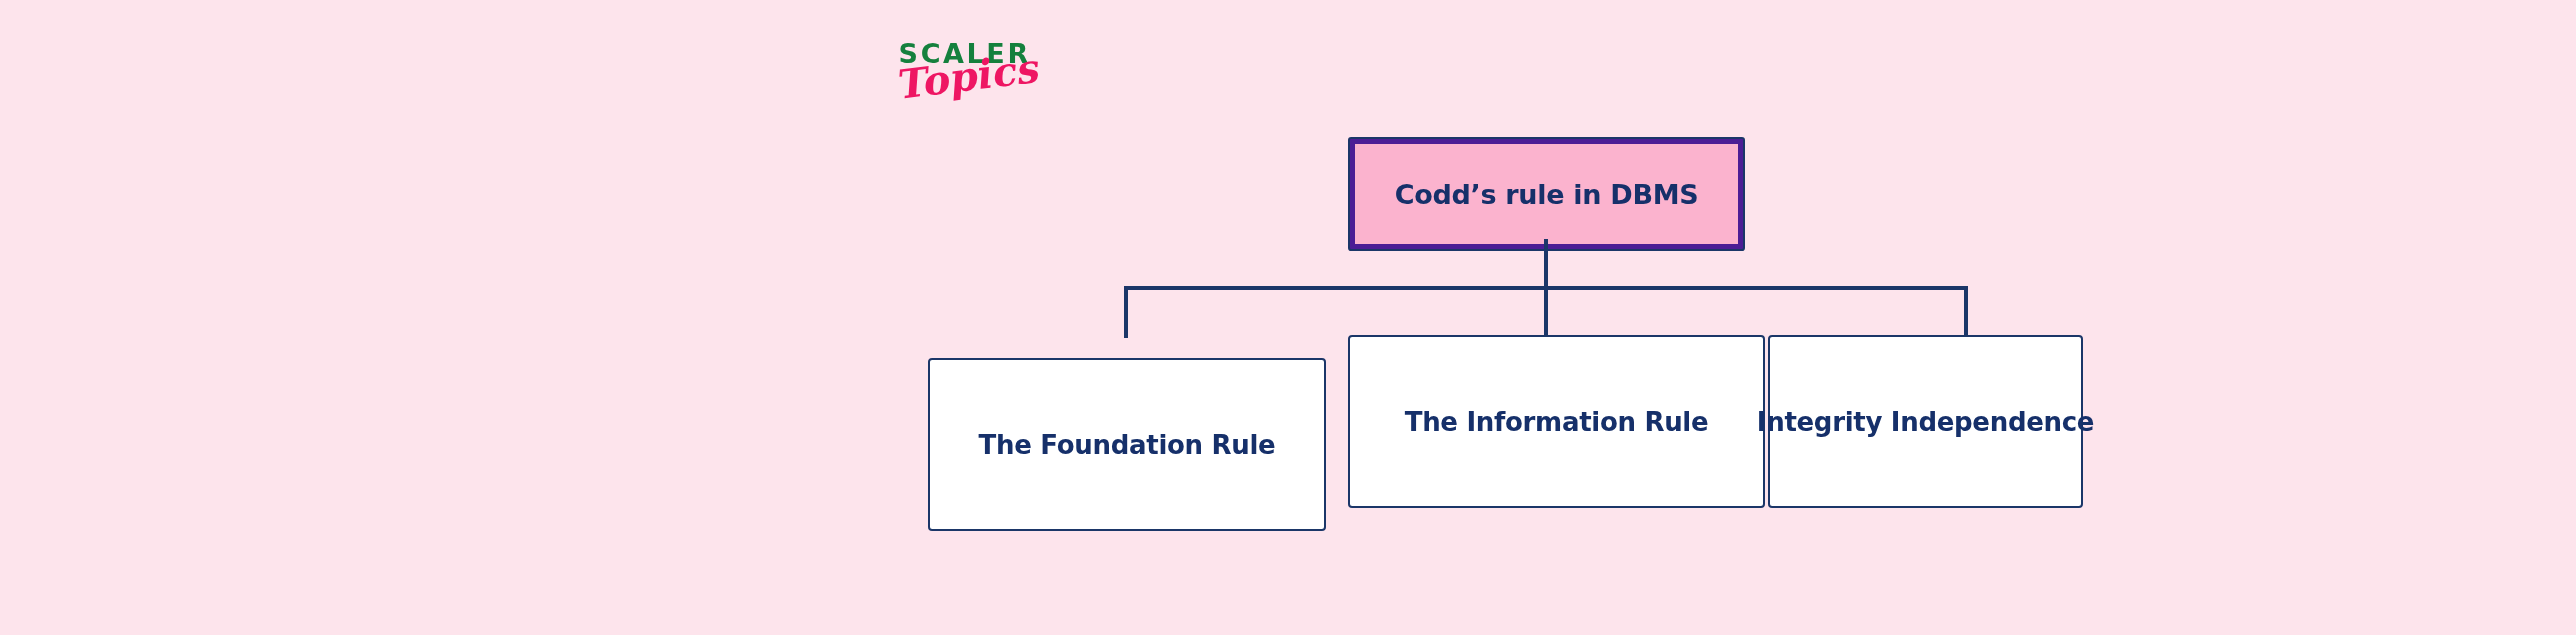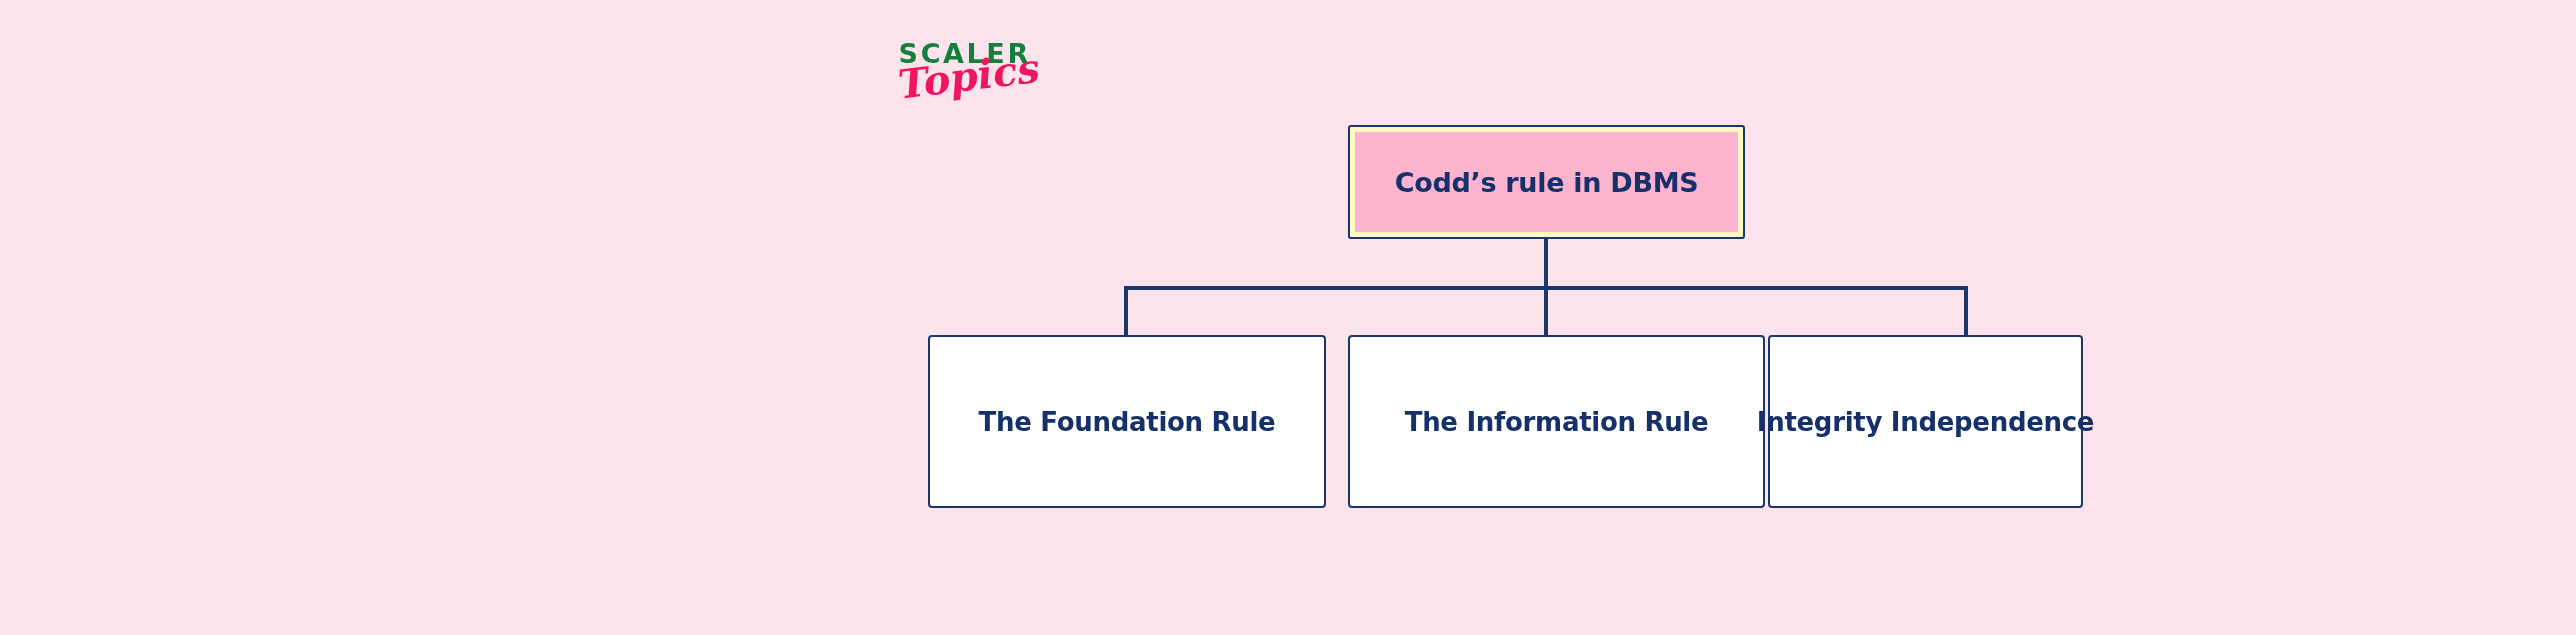--- a/index.html
+++ b/index.html
@@ -53,26 +53,26 @@
     line-height: 1;
     white-space: nowrap;
     transform: rotate(-7deg);
     transform-origin: left top;
   }
 
   
   .root-node {
     position: absolute;
     left: 1348px;
-    top: 125px;
+    top: 137px;
     width: 397px;
     height: 114px;
     box-sizing: border-box;
     border: 2.1px solid #1b3668;
-    background: #fef9c3;
+    background: #4c1d95;
     border-radius: 3.1px;
     padding: 4.6px;
   }
   .root-fill {
     width: 100%;
     height: 100%;
     background: #fbb3ce;
     display: flex;
     align-items: center;
     justify-content: center;
@@ -138,21 +138,21 @@
     top: 0;
     height: 173px;
     box-sizing: border-box;
     border: 2.1px solid #1b3668;
     border-radius: 4.1px;
     background: #ffffff;
     display: flex;
     align-items: center;
     justify-content: center;
   }
-  .leaf-node.n0 { left: 928px; width: 398px; }
+  .leaf-node.n0 { left: 928px; width: 398px; margin-top: 23px; }
   .leaf-node.n1 { left: 1348px; width: 417px; }
   .leaf-node.n2 { left: 1768px; width: 315px; }
 
   .leaf-label {
     font-family: "DejaVu Sans", sans-serif;
     font-size: 26px;
     font-weight: 600;
     color: #16306a;
     white-space: nowrap;
     letter-spacing: -0.3px;

